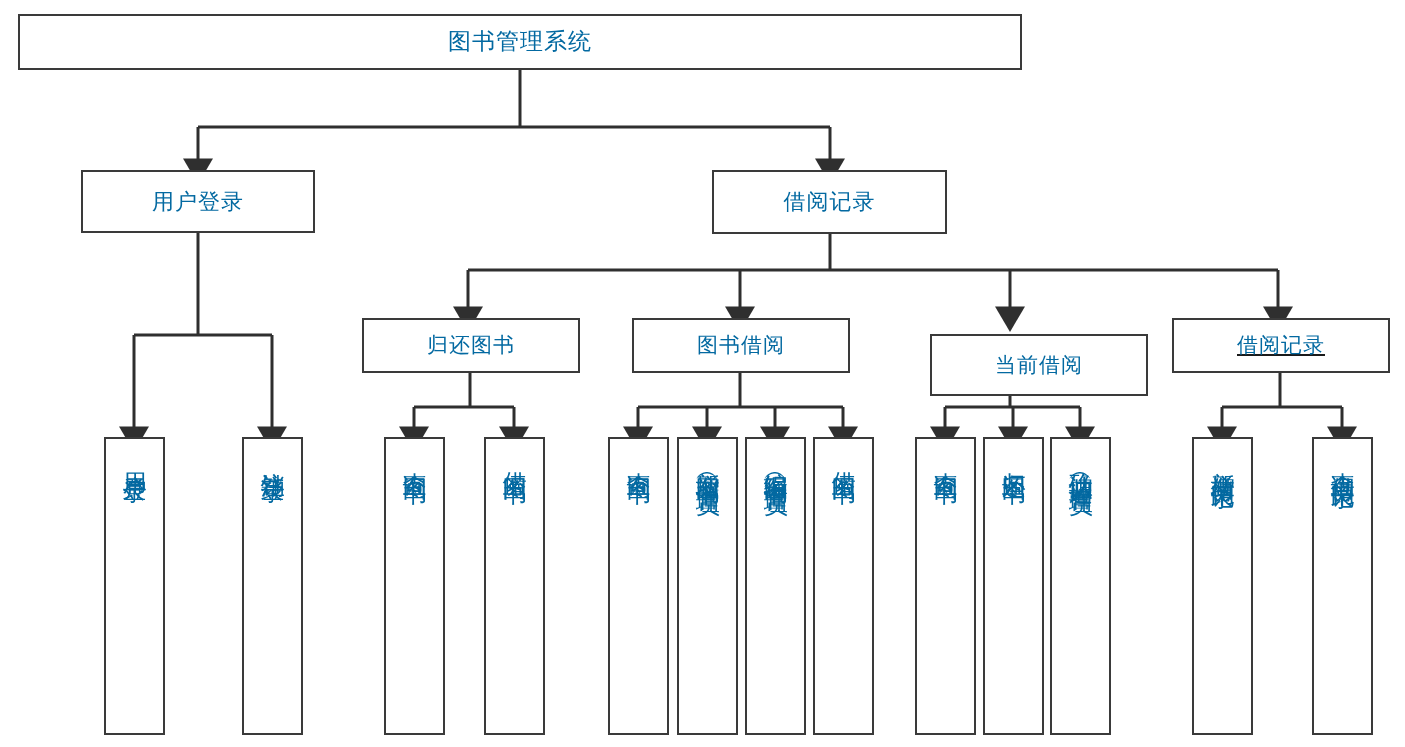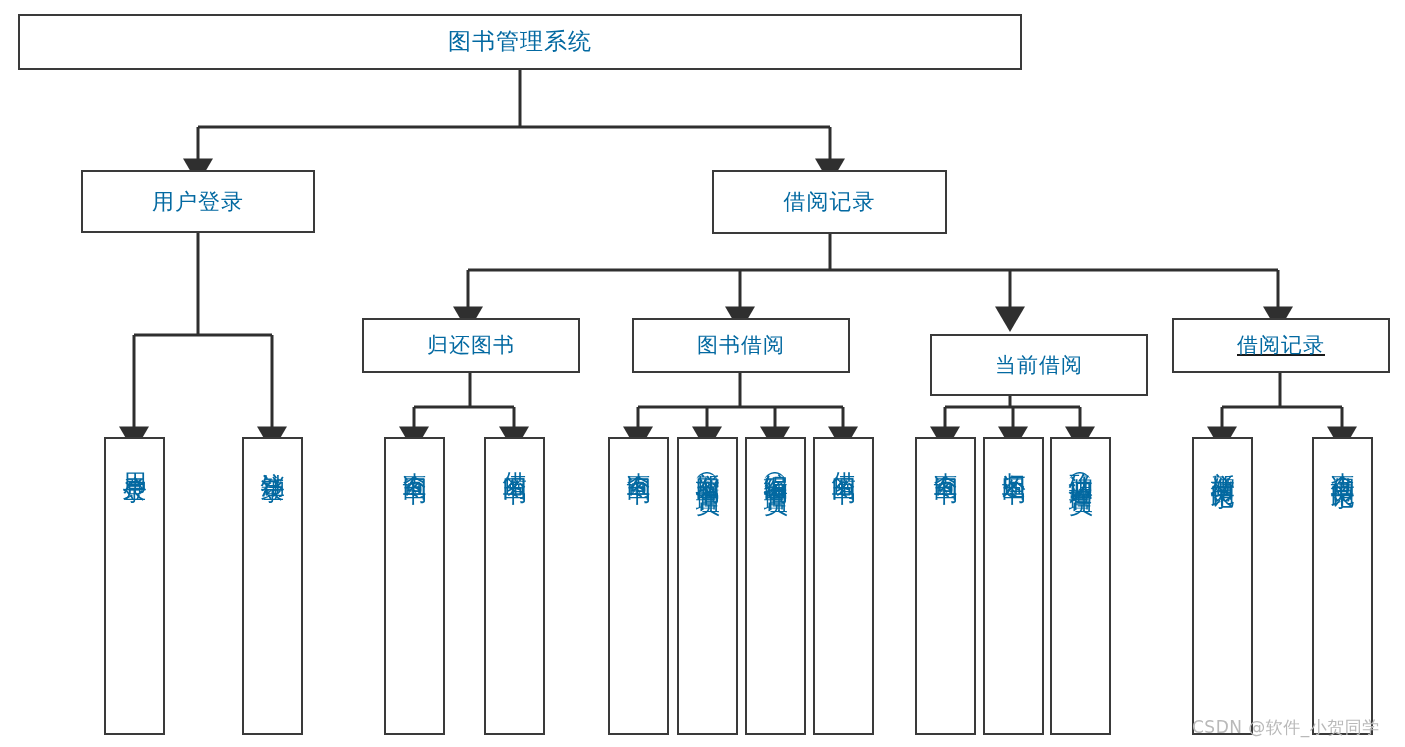--- a/index.html
+++ b/index.html
@@ -187,15 +187,14 @@
     <span class="node-label">确认归还（管理员）</span>
   </div>
 
   <div class="node leaf" style="left:1192px; top:437px; width:61px; height:298px;">
     <span class="node-label">新增借阅记录</span>
   </div>
   <div class="node leaf" style="left:1312px; top:437px; width:61px; height:298px;">
     <span class="node-label">查询借阅记录</span>
   </div>
 
-  <div class="watermark" style="left:1192px; top:716px;">CSDN @软件_小贺同学</div>
 
 </div>
 
 </body></html>

